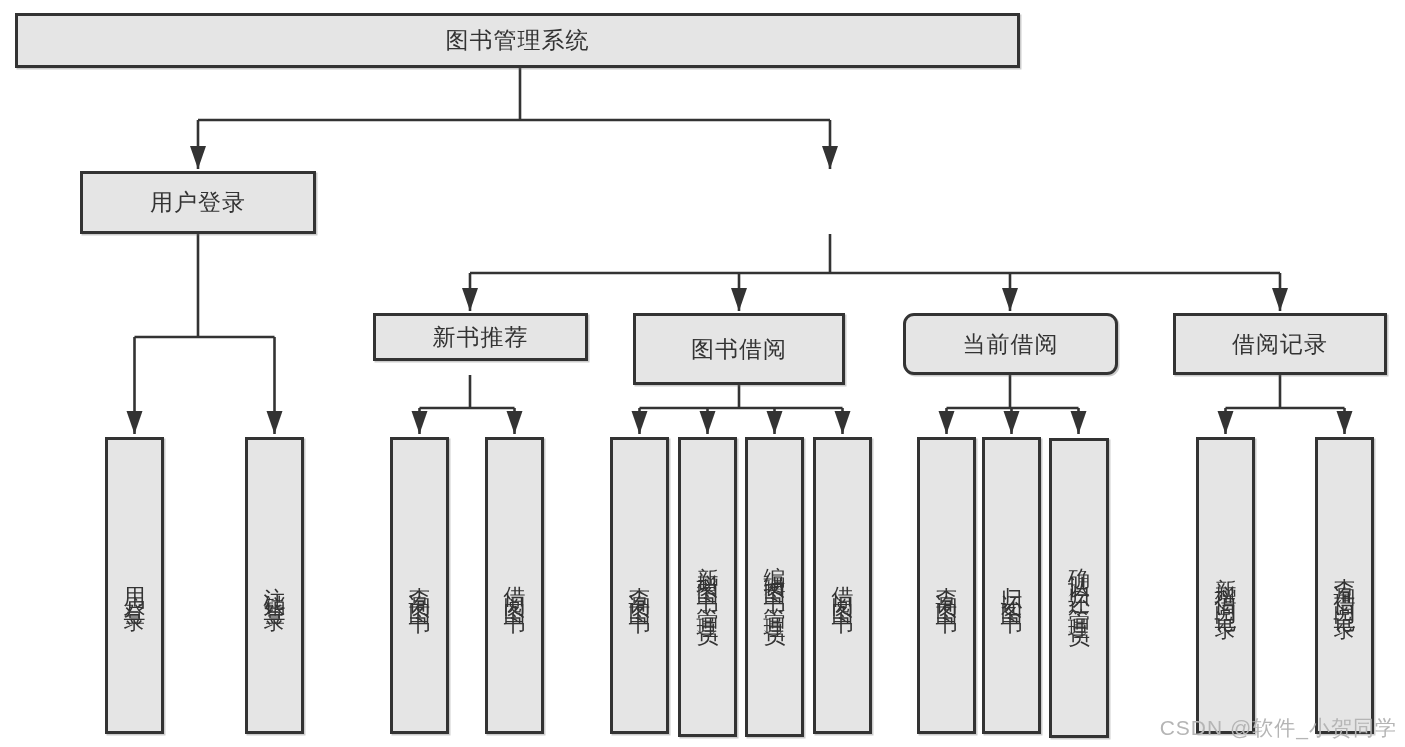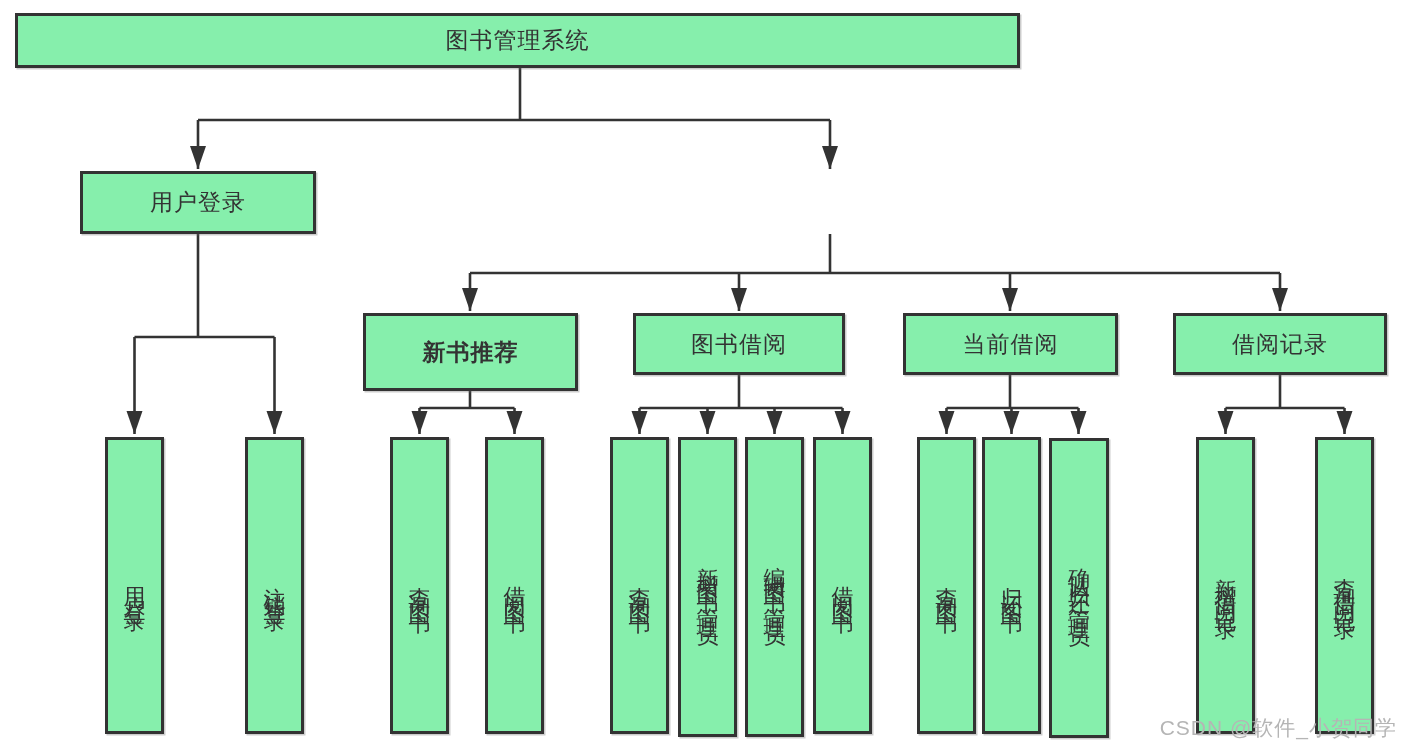--- a/index.html
+++ b/index.html
@@ -15,21 +15,21 @@
     width:1405px;height:747px;overflow:hidden;
   }
   .canvas{
     position:relative;width:1405px;height:747px;background:var(--background);
   }
   .connectors{
     position:absolute;left:0;top:0;width:1405px;height:747px;
     pointer-events:none;
   }
   .node{
-    position:absolute;background:#86efac;border:3px solid var(--line);
+    position:absolute;background:#e5e5e5;border:3px solid var(--line);
     display:flex;align-items:center;justify-content:center;
     color:var(--text);
     box-shadow:1.5px 1.5px 0 rgba(110,110,110,0.35);
   }
   .h-node .node-label{
     font-size:23px;letter-spacing:1px;line-height:1;white-space:nowrap;
   }
   .v-node .node-label{
     writing-mode:vertical-rl;text-orientation:mixed;
     font-size:22px;line-height:1;letter-spacing:0.38em;white-space:nowrap;
@@ -96,27 +96,27 @@
   </svg>
 
   <div class="node h-node" style="left:15px;top:13px;width:1005px;height:55px;">
     <span class="node-label">图书管理系统</span>
   </div>
 
   <div class="node h-node" style="left:80px;top:171px;width:236px;height:63px;">
     <span class="node-label">用户登录</span>
   </div>
 
-  <div class="node h-node" style="left:363px;top:313px;width:215px;height:78px;font-weight:bold;">
+  <div class="node h-node" style="left:373px;top:313px;width:215px;height:48px;">
     <span class="node-label">新书推荐</span>
   </div>
-  <div class="node h-node" style="left:633px;top:313px;width:212px;height:62px;">
+  <div class="node h-node" style="left:633px;top:313px;width:212px;height:72px;">
     <span class="node-label">图书借阅</span>
   </div>
-  <div class="node h-node" style="left:903px;top:313px;width:215px;height:62px;">
+  <div class="node h-node" style="left:903px;top:313px;width:215px;height:62px;border-radius:11px;">
     <span class="node-label">当前借阅</span>
   </div>
   <div class="node h-node" style="left:1173px;top:313px;width:214px;height:62px;">
     <span class="node-label">借阅记录</span>
   </div>
 
   <div class="node v-node" style="left:105px;top:437px;width:59px;height:297px;">
     <span class="node-label">用户登录</span>
   </div>
   <div class="node v-node" style="left:245px;top:437px;width:59px;height:297px;">

